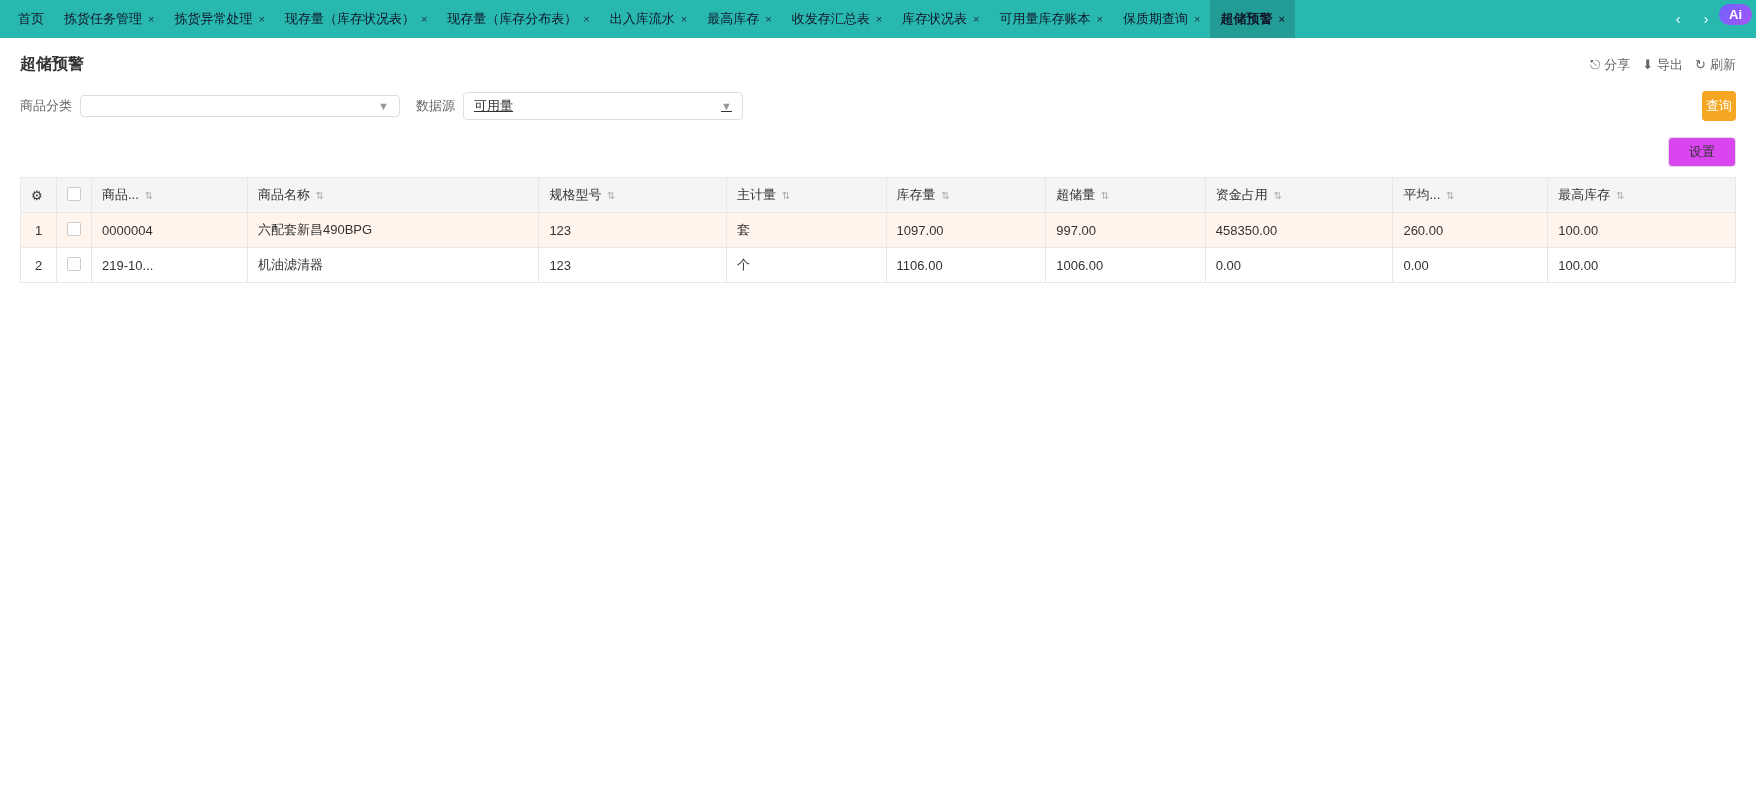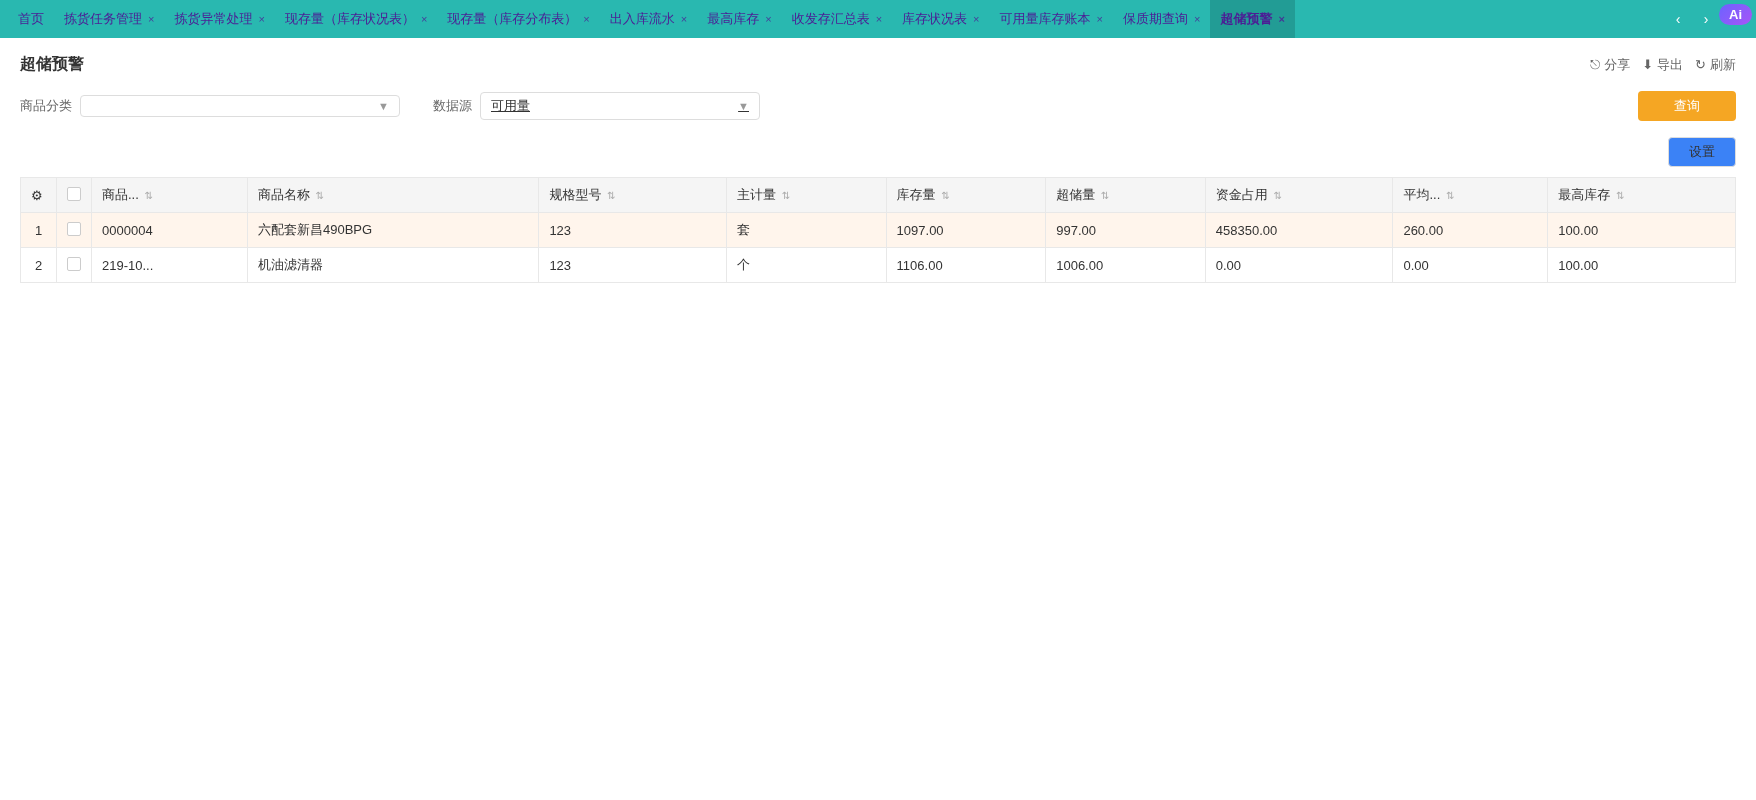--- a/index.html
+++ b/index.html
@@ -13,21 +13,21 @@
       height: 38px;
       padding: 0 8px;
       overflow: hidden;
       white-space: nowrap;
     }
     .nav-item {
       display: inline-flex;
       align-items: center;
       padding: 0 10px;
       height: 38px;
-      color: #4c1d95;
+      color: #0f172a;
       font-size: 13px;
       cursor: pointer;
       gap: 4px;
       flex-shrink: 0;
     }
     .nav-item.active { background: rgba(0,0,0,0.15); font-weight: bold; }
     .nav-item .close-x {
       font-size: 11px;
       opacity: 0.8;
       margin-left: 2px;
@@ -81,21 +81,21 @@
       gap: 4px;
       color: #666;
       cursor: pointer;
       font-size: 13px;
     }
 
     
     .filter-row {
       display: flex;
       align-items: center;
-      gap: 33px;
+      gap: 16px;
       margin-bottom: 16px;
       flex-wrap: wrap;
     }
     .filter-item {
       display: flex;
       align-items: center;
       gap: 8px;
     }
     .filter-label {
       color: #666;
@@ -121,26 +121,26 @@
     .filter-actions {
       display: flex;
       gap: 8px;
       margin-left: auto;
     }
     .btn-query {
       background: #f5a623;
       color: #fff;
       border: none;
       border-radius: 4px;
-      padding: 6px 36px;
+      padding: 6px 4px;
       cursor: pointer;
       font-size: 13px;
     }
     .btn-settings {
-      background: #3b82f6;
+      background: #d946ef;
       color: #333;
       border: 1px solid #ddd;
       border-radius: 4px;
       padding: 5px 20px;
       cursor: pointer;
       font-size: 13px;
     }
 
     
     .data-table {

